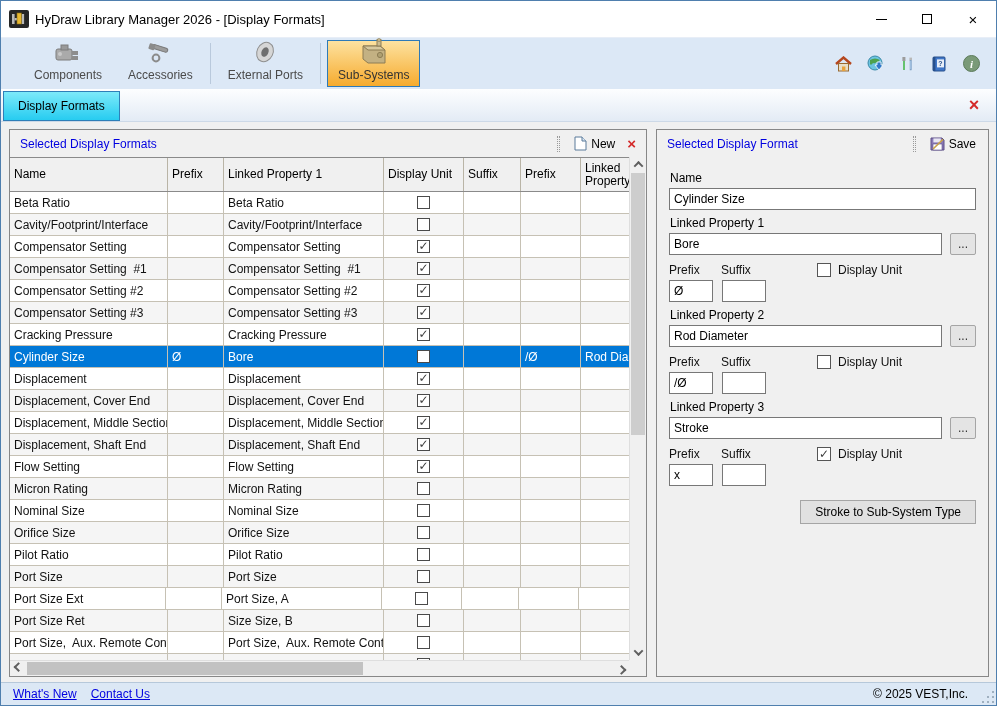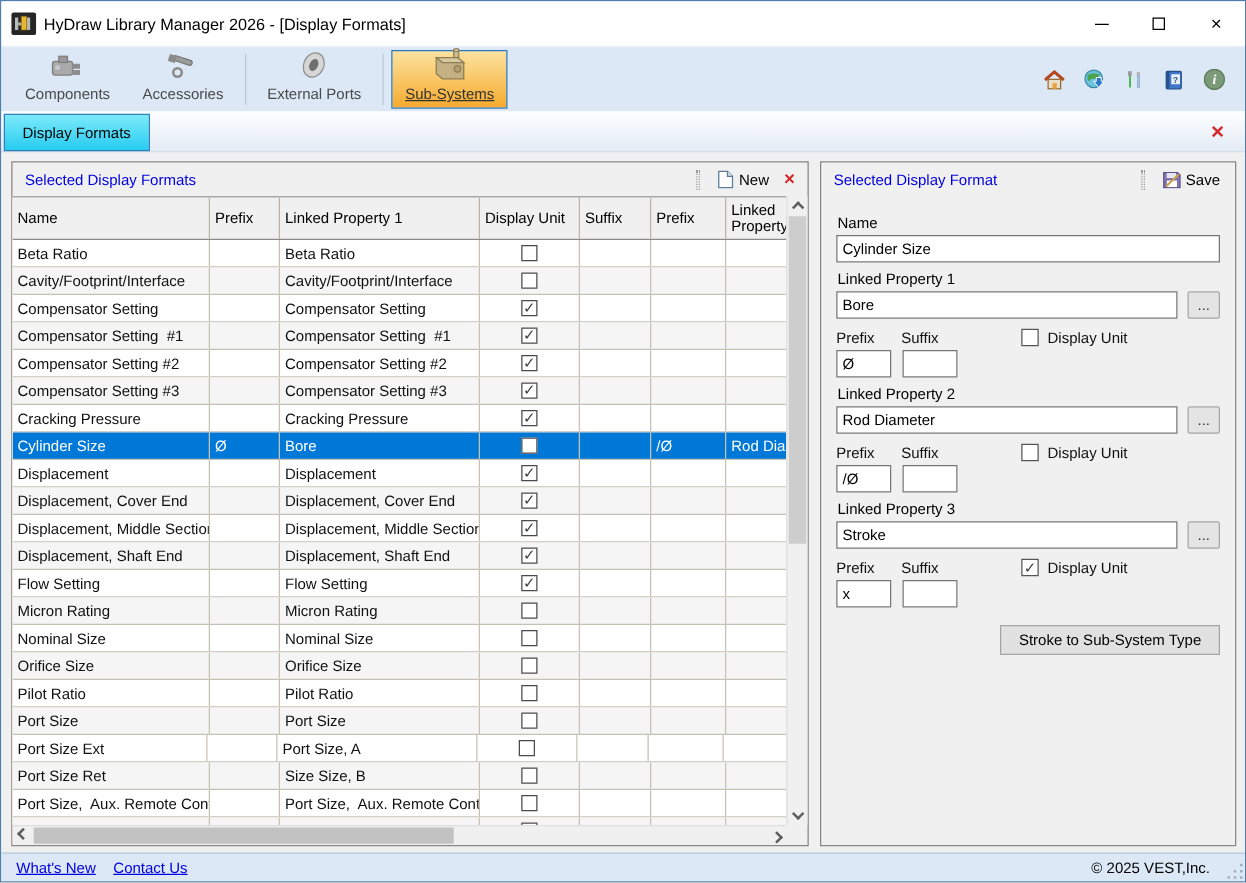--- a/index.html
+++ b/index.html
@@ -12,26 +12,26 @@
   .app-icon { width:20px; height:20px; margin:0 6px 0 8px; }
   .title-text { font-size:13px; color:#000; }
   .win-controls { margin-left:auto; display:flex; height:100%; }
   .win-btn { width:46px; height:100%; display:flex; align-items:center; justify-content:center; color:#000; cursor:default; }
   .glyph-min { width:11px; height:1px; background:#000; display:block; }
   .glyph-max { width:10px; height:10px; border:1px solid #000; display:block; }
   .glyph-close { font-size:15px; line-height:15px; }
 
   
   .toolbar { position:absolute; top:36px; left:0; right:0; height:52px; background:#dce8f6; border-top:1px solid #e8eef7; display:flex; align-items:stretch; }
-  .tb-left { display:flex; align-items:stretch; padding-left:6px; }
+  .tb-left { display:flex; align-items:stretch; padding-left:20px; }
   .tb-item { display:flex; flex-direction:column; align-items:center; justify-content:flex-end; padding:3px 10px 4px 10px; margin:2px 2px; border:1px solid transparent; }
   .tb-item .tb-ico { height:30px; display:flex; align-items:center; justify-content:center; }
   .tb-item .tb-label { color:#4a4a4a; font-size:12px; margin-top:1px; white-space:nowrap; }
   .tb-item.selected { background:linear-gradient(#fde2a0,#f6ab2e); border:1px solid #2e7ab8; }
-  .tb-item.selected .tb-label { color:#333;text-decoration:underline; }
+  .tb-item.selected .tb-label { color:#333; }
   .tb-sep { width:1px; background:#b9c9dc; margin:5px 4px; }
   .tb-right { margin-left:auto; display:flex; align-items:center; gap:14px; padding-right:16px; }
   .tb-mini { width:18px; height:18px; display:flex; align-items:center; justify-content:center; }
 
   
   .tabbar { position:absolute; top:88px; left:0; right:0; height:33px; background:linear-gradient(#fdfeff,#e3ebf5); border-bottom:1px solid #cdd9e7; }
   .tab { position:absolute; left:2px; top:2px; height:30px; padding:0 14px; display:flex; align-items:center; background:linear-gradient(#7deafa,#27ccf0); border:1px solid #2f7fb8; color:#000; }
   .tab-close { position:absolute; right:12px; top:6px; width:20px; height:20px; display:flex; align-items:center; justify-content:center; color:#d42a2a; font-weight:bold; font-size:18px; }
 
   

